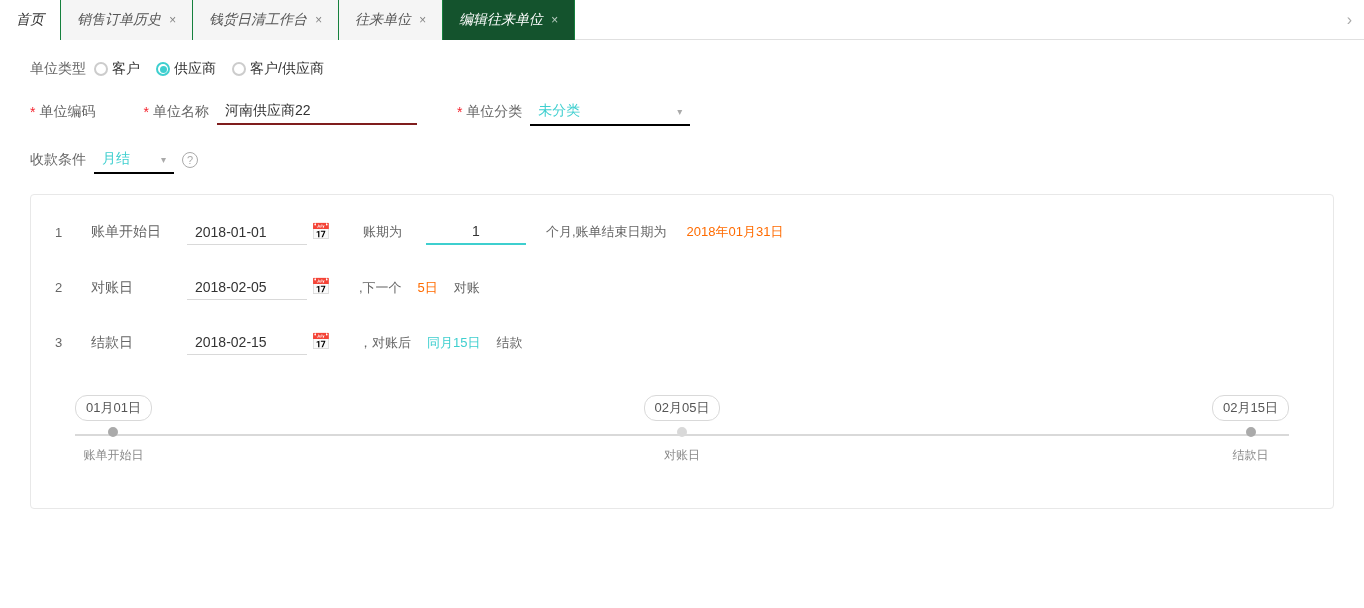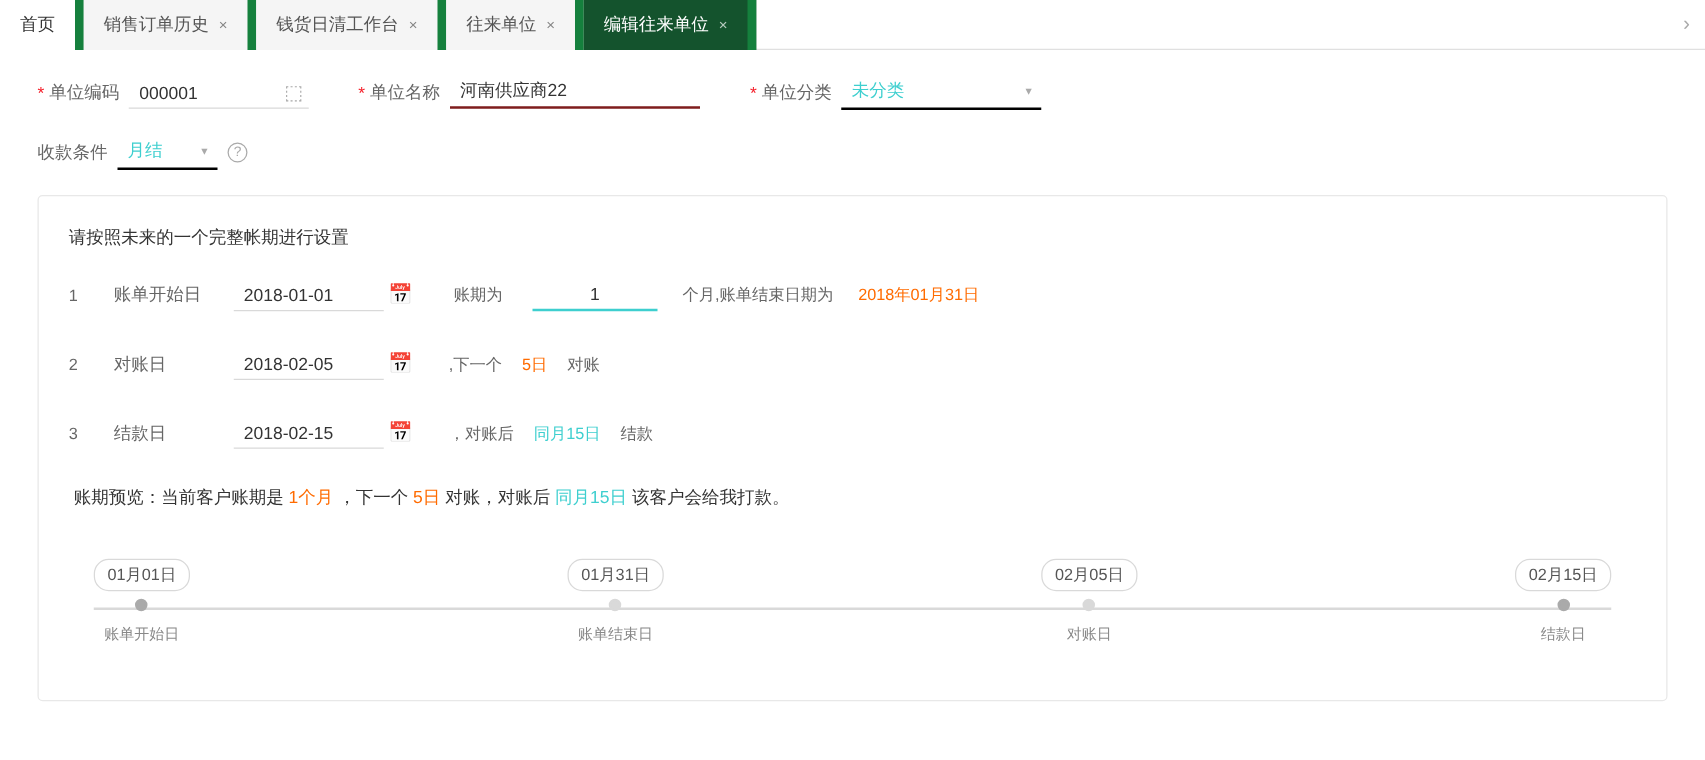--- a/index.html
+++ b/index.html
@@ -15,23 +15,24 @@
       padding: 0 0;
     }
     .tab {
       display: flex;
       align-items: center;
       padding: 0 16px;
       height: 40px;
       cursor: pointer;
       font-size: 14px;
       color: #555;
-      border-right: 7px solid #15803d;
+      border-right: 1px solid #15803d;
       white-space: nowrap;
       background: #f5f5f5;
+      font-style: italic;
     }
     .tab.active {
       background: #14532d;
       color: #fff;
     }
     .tab .close-icon {
       margin-left: 8px;
       font-size: 12px;
       color: inherit;
       opacity: 0.7;
@@ -327,29 +328,42 @@
   </div>
   <div class="tab active">
     <span>编辑往来单位</span>
     <span class="close-icon">×</span>
   </div>
   <div class="tabs-more">›</div>
 </div>
 
 <div class="content">
 
+  <div class="form-row">
+    <span class="form-label">单位类型</span>
+    <div class="radio-group">
+      <label class="radio-item">
+        <div class="radio-circle"></div>
+        <span>客户</span>
+      </label>
+      <label class="radio-item">
+        <div class="radio-circle checked"></div>
+        <span>供应商</span>
+      </label>
+      <label class="radio-item">
+        <div class="radio-circle"></div>
+        <span>客户/供应商</span>
+      </label>
+    </div>
+  </div>
 
   <div class="form-row">
     <div class="field-group">
       <span class="required-star">*</span>
       <span class="form-label">单位编码</span>
-      <div class="input-with-icon">
-        <input type="text" class="date-input" value="000001" style="width: 120px;">
-        <span class="calendar-icon">⬚</span>
-      </div>
     </div>
     <div class="field-group">
       <span class="required-star">*</span>
       <span class="form-label">单位名称</span>
       <input type="text" class="input-field" value="河南供应商22" style="width: 200px;">
     </div>
     <div class="field-group">
       <span class="required-star">*</span>
       <span class="form-label">单位分类</span>
       <div class="select-field" style="min-width:160px;">
@@ -362,21 +376,20 @@
   <div class="form-row">
     <span class="form-label">收款条件</span>
     <div class="select-field" style="min-width:80px;">
       <span class="select-value">月结</span>
       <span class="select-arrow">▾</span>
     </div>
     <div class="help-icon">?</div>
   </div>
 
   <div class="card">
-    <div class="card-title">请按照未来的一个完整帐期进行设置</div>
 
     <div class="setting-row">
       <span class="row-number">1</span>
       <span class="row-label">账单开始日</span>
       <div class="date-input-group">
         <input type="text" class="date-input" value="2018-01-01" style="">
         <span class="calendar-icon">📅</span>
       </div>
       <span class="desc-text" style="margin-left:12px;text-align:center;">账期为</span>
       <input type="text" class="period-input" value="1" style="margin-left: 8px;">
@@ -401,46 +414,30 @@
       <span class="row-label">结款日</span>
       <div class="date-input-group">
         <input type="text" class="date-input" value="2018-02-15" style="">
         <span class="calendar-icon">📅</span>
       </div>
       <span class="desc-text" style="margin-left:8px;">，对账后</span>
       <span class="highlight-teal" style="font-size:13px;">同月15日</span>
       <span class="desc-text">结款</span>
     </div>
 
-    <div class="preview-text">
-      <span>账期预览：当前客户账期是</span>
-      <span class="highlight-orange">1个月</span>
-      <span>，下一个</span>
-      <span class="highlight-orange">5日</span>
-      <span>对账，对账后</span>
-      <span class="highlight-teal">同月15日</span>
-      <span>该客户会给我打款。</span>
-    </div>
 
     <div class="timeline" style="padding: 10px 20px 20px 20px; position:relative;">
       <div class="timeline-line"></div>
       <div class="timeline-nodes">
         <div class="node-wrapper">
           <div class="node-badge">
             <span>01月01日</span>
           </div>
           <div class="node-dot start" style="margin:6px 0;"></div>
           <div class="node-label">账单开始日</div>
-        </div>
-        <div class="node-wrapper">
-          <div class="node-badge">
-            <span>01月31日</span>
-          </div>
-          <div class="node-dot" style="margin:6px 0;"></div>
-          <div class="node-label">账单结束日</div>
         </div>
         <div class="node-wrapper">
           <div class="node-badge">
             <span>02月05日</span>
           </div>
           <div class="node-dot" style="margin:6px 0;"></div>
           <div class="node-label">对账日</div>
         </div>
         <div class="node-wrapper">
           <div class="node-badge">

